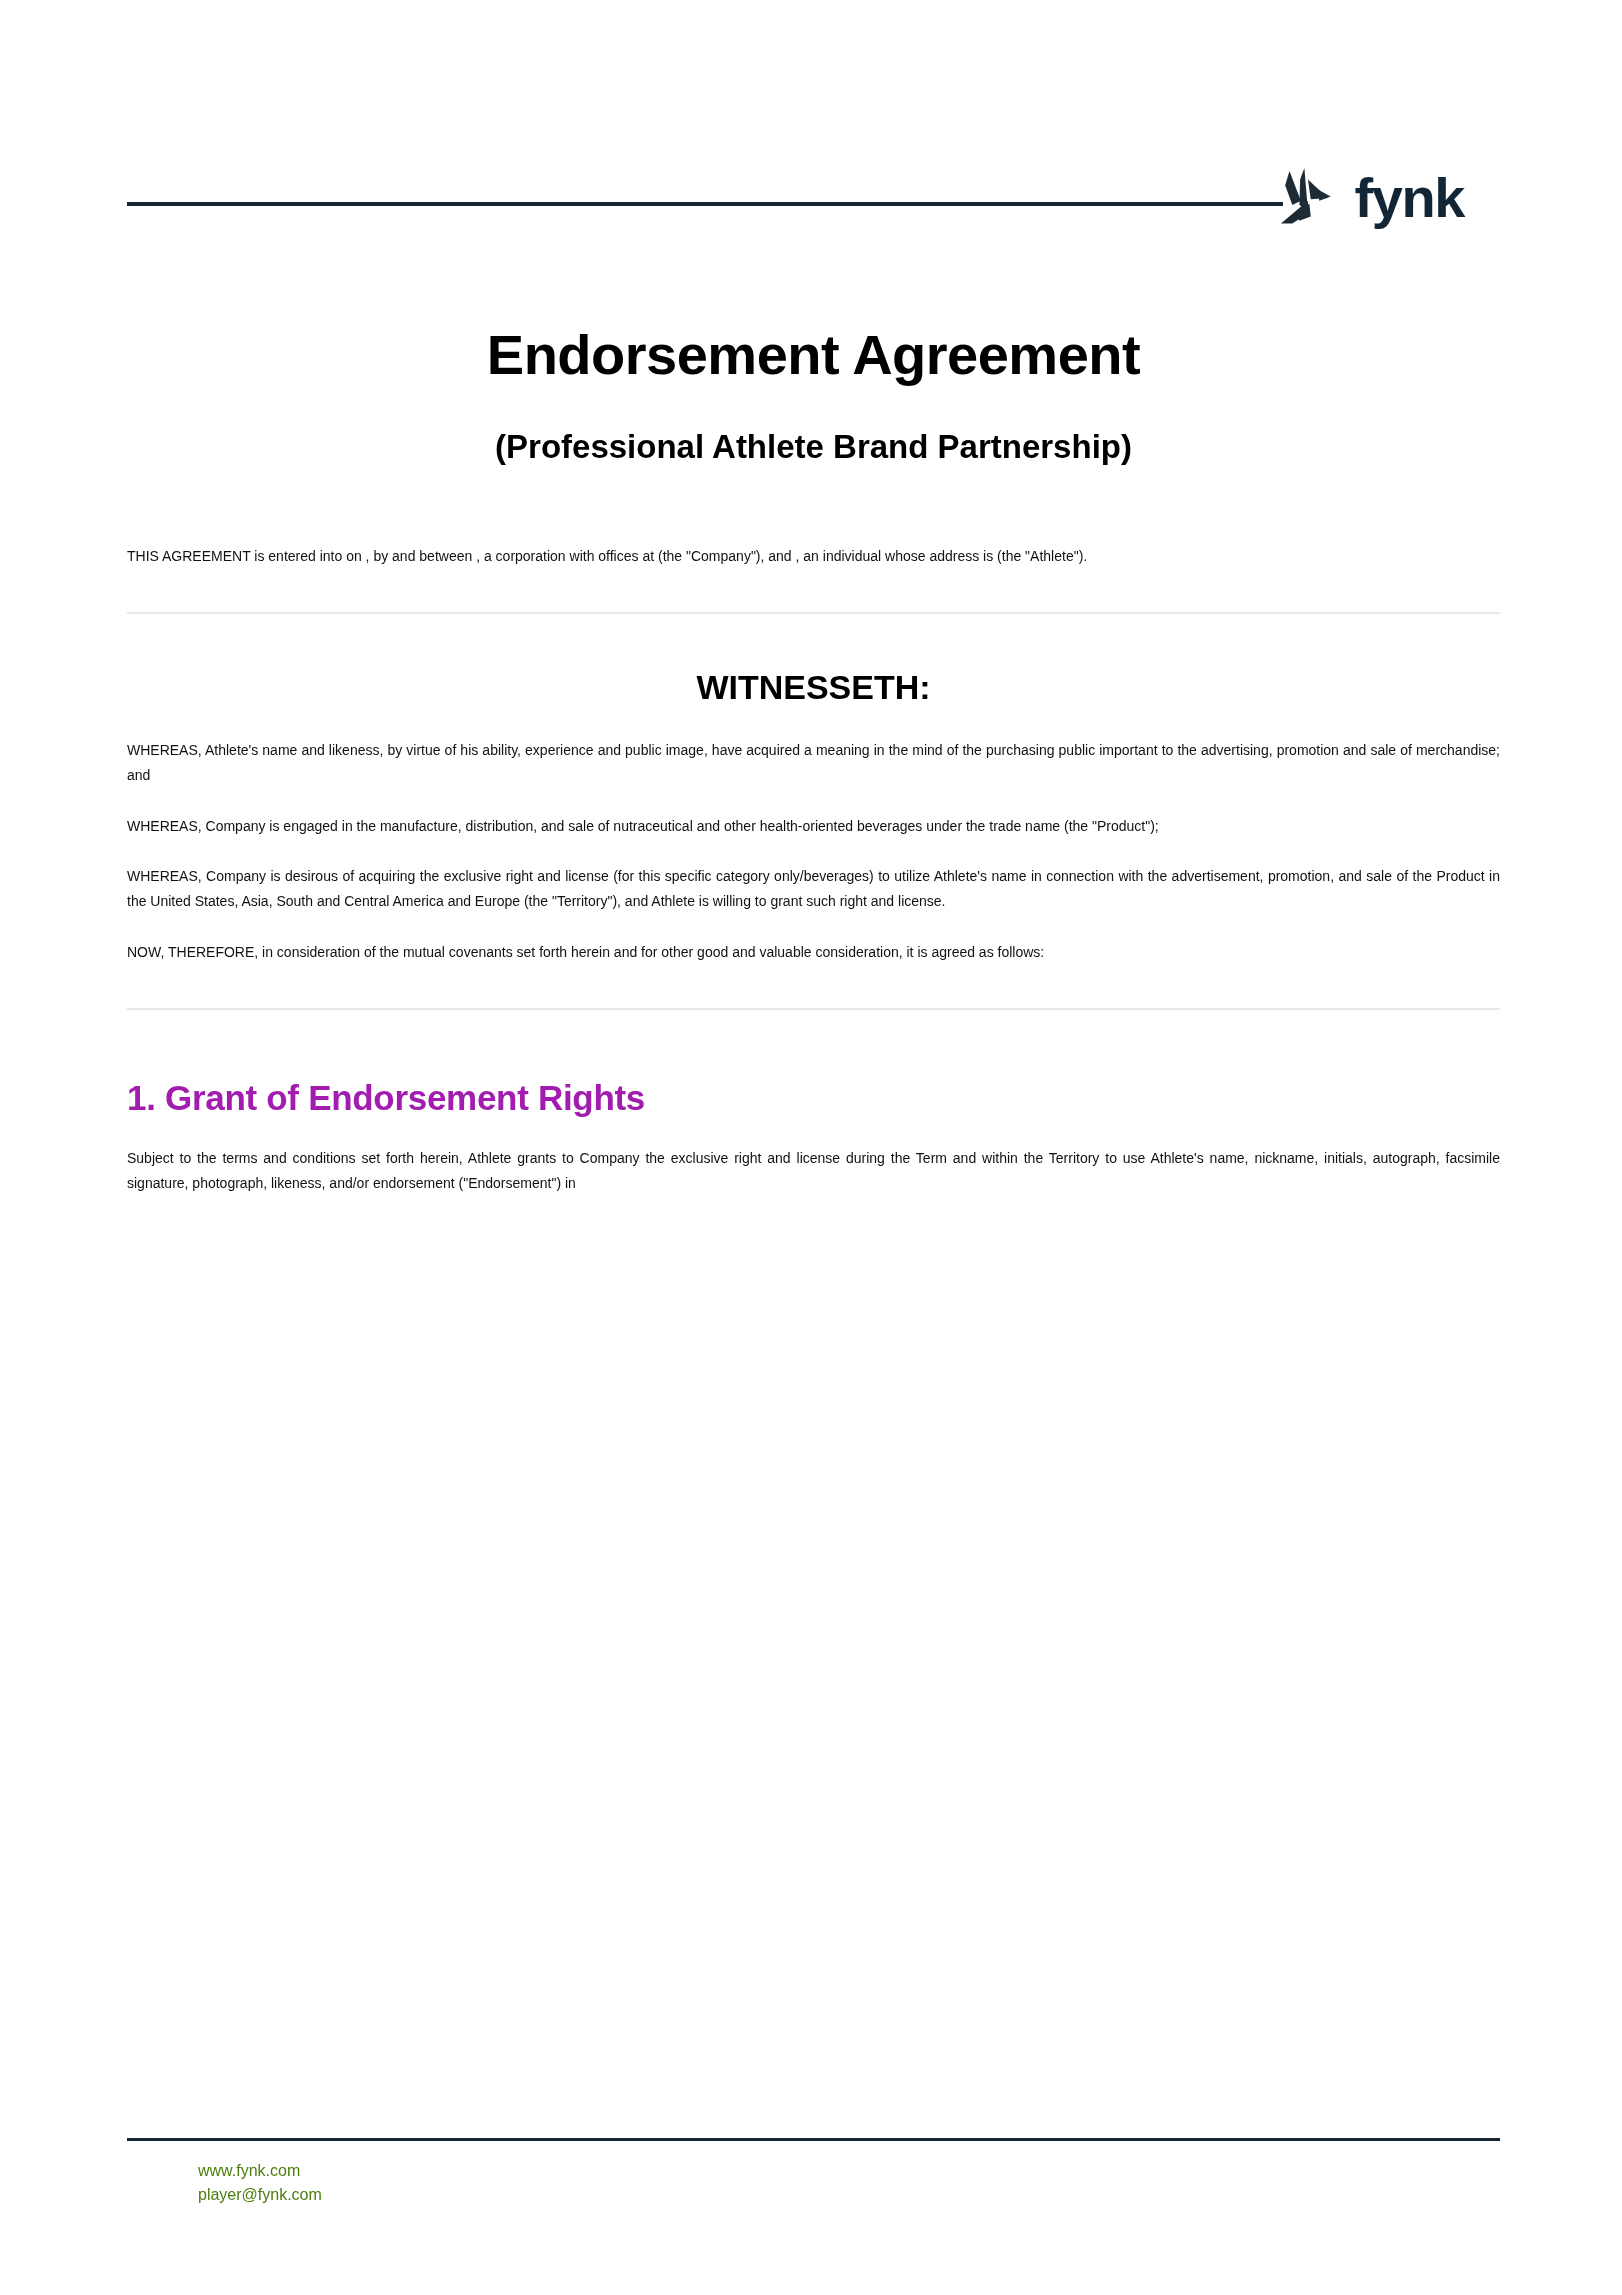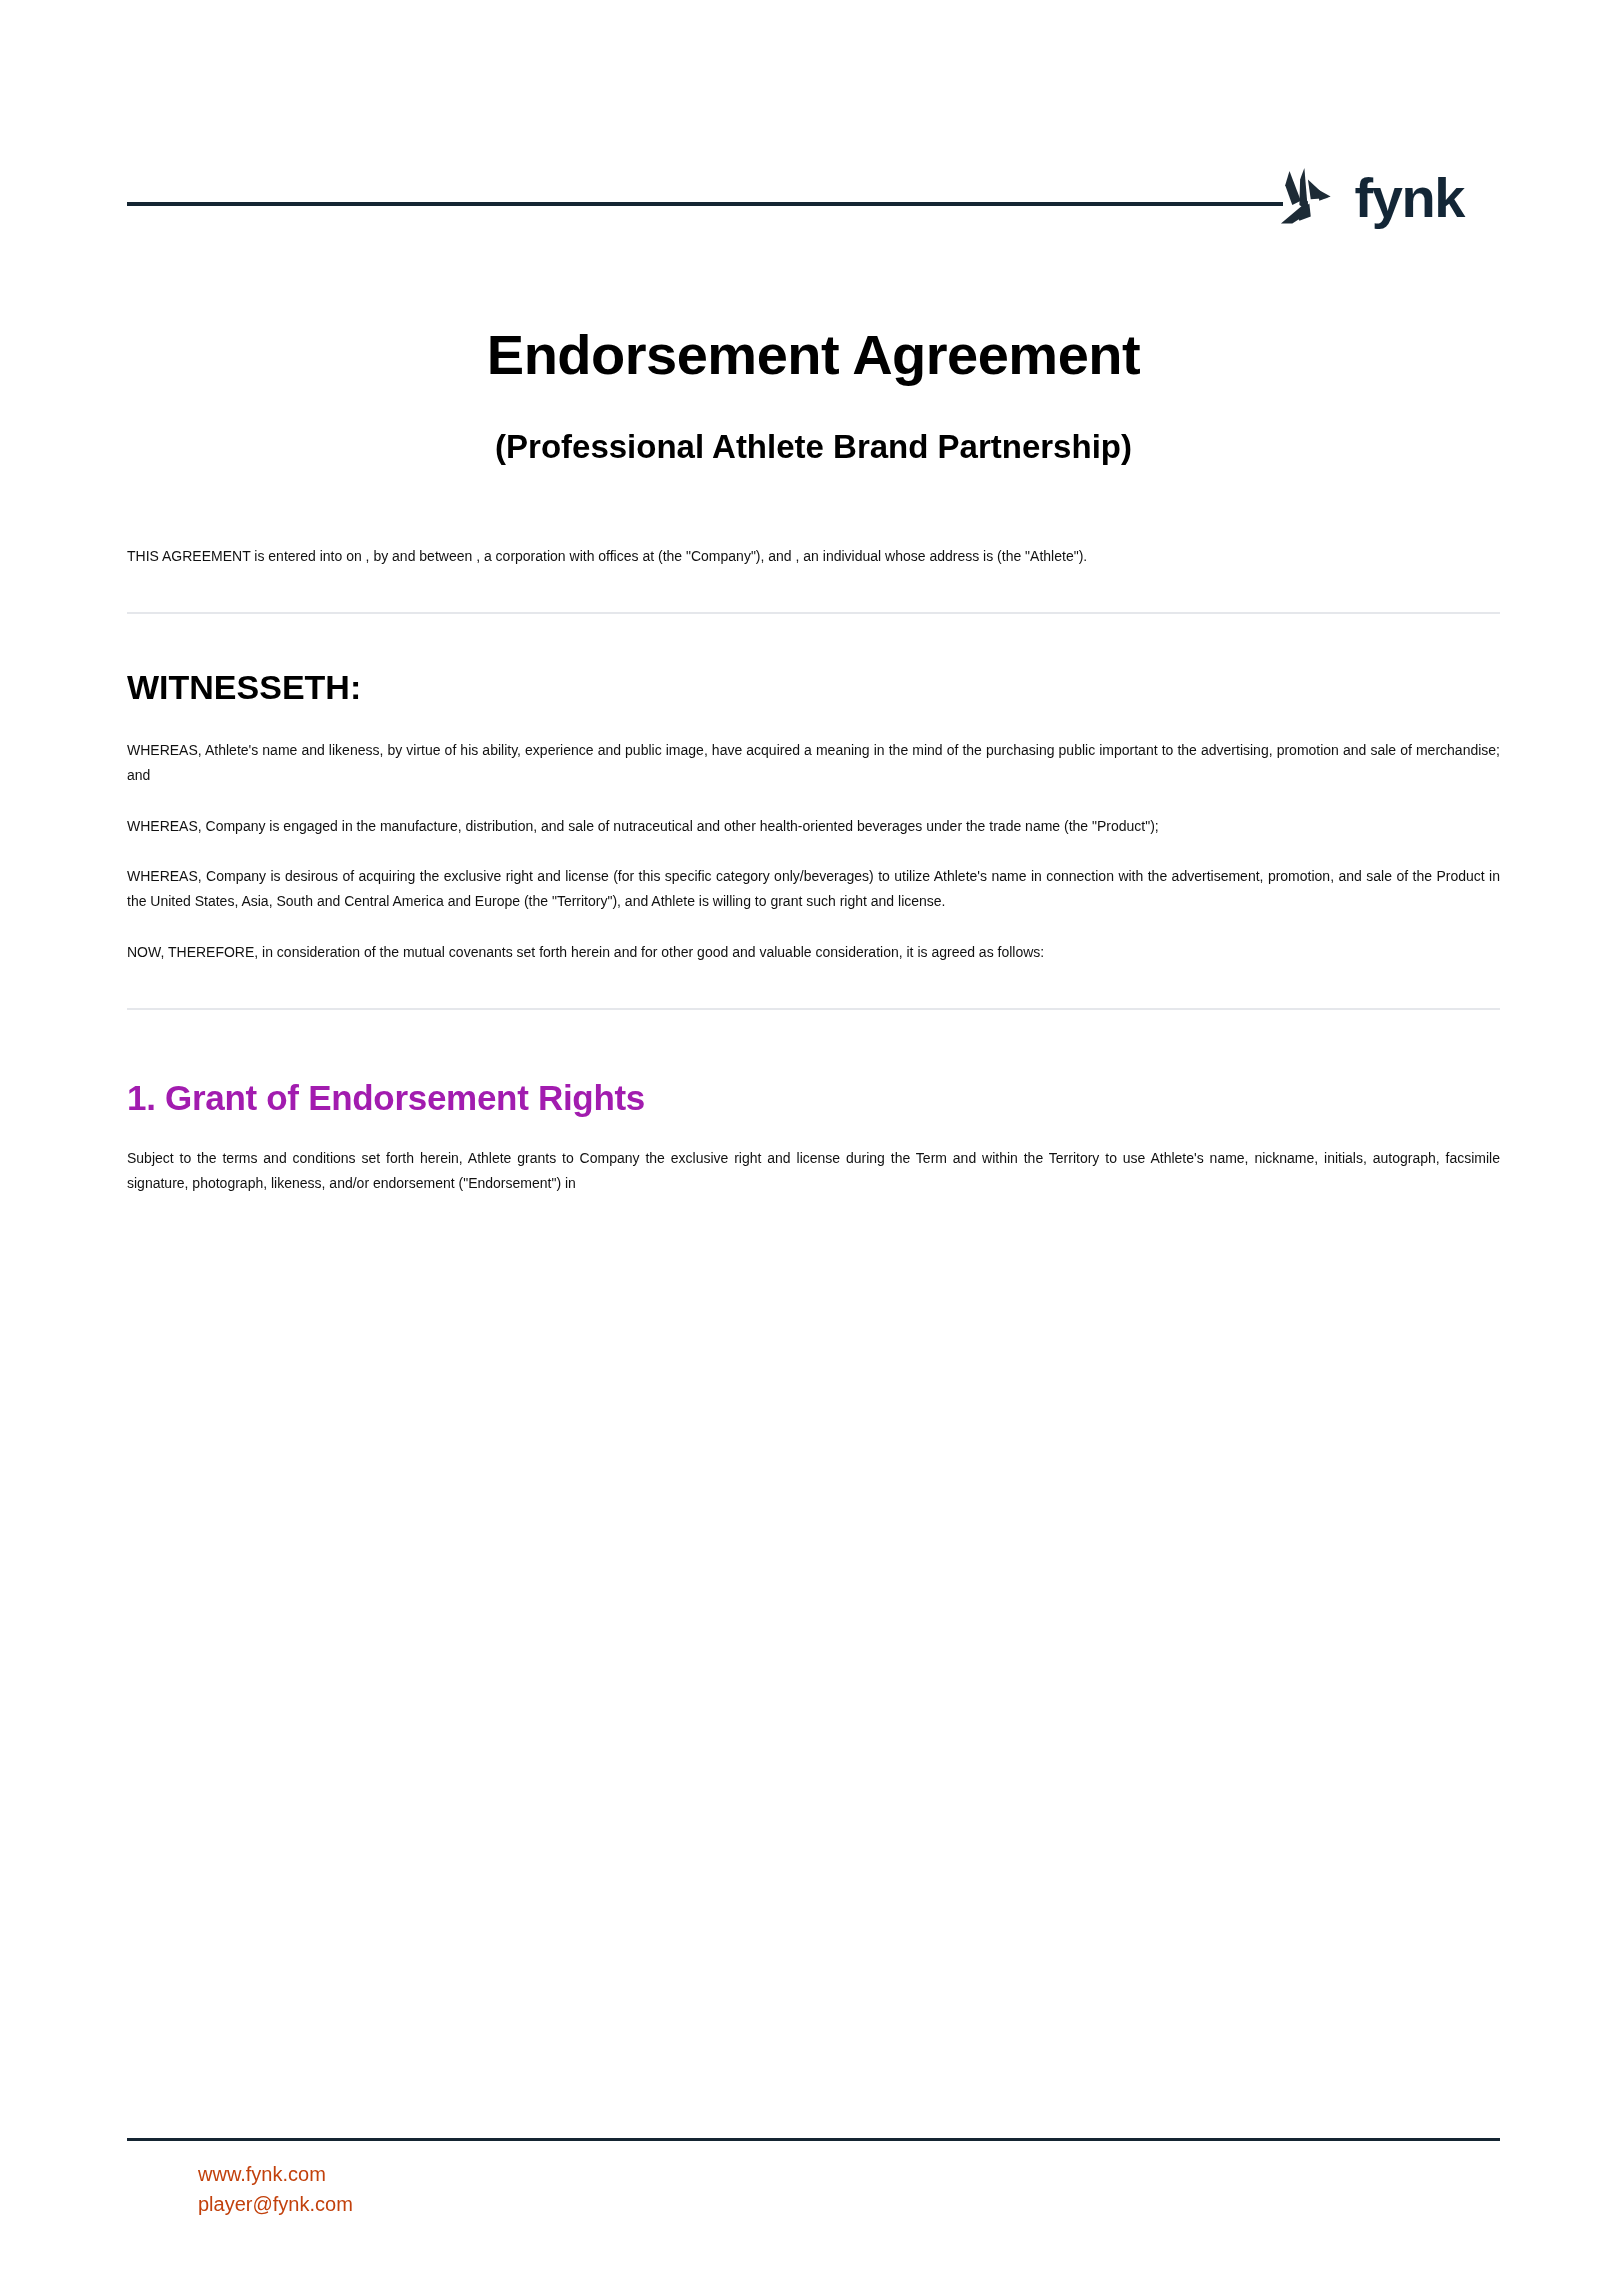--- a/index.html
+++ b/index.html
@@ -110,20 +110,21 @@
   }
   .divider-1 { margin-top: 43px; }
   .divider-2 { margin-top: 44px; }
 
   .section-center-heading {
     margin: 0;
     padding-top: 53px;
     font-size: 34px;
     font-weight: bold;
     color: #000000;
+    text-align: center;
     line-height: 1.2;
   }
 
   .recitals {
     padding-top: 31px;
   }
 
   .clause-heading {
     margin: 0;
     padding-top: 67px;
@@ -148,23 +149,23 @@
   .footer-rule {
     width: 100%;
     height: 2.7px;
     background: #152532;
   }
   .footer-lines {
     padding-top: 18px;
     padding-left: 71px;
   }
   .footer-line {
-    font-size: 20px;
+    font-size: 16px;
     line-height: 1.5;
-    color: #c2410c;
+    color: #4d7c0f;
   }
 </style>
 </head>
 <body>
 
 <div class="page">
 
   <div class="header">
     <div class="header-rule"></div>
     <div class="logo">

